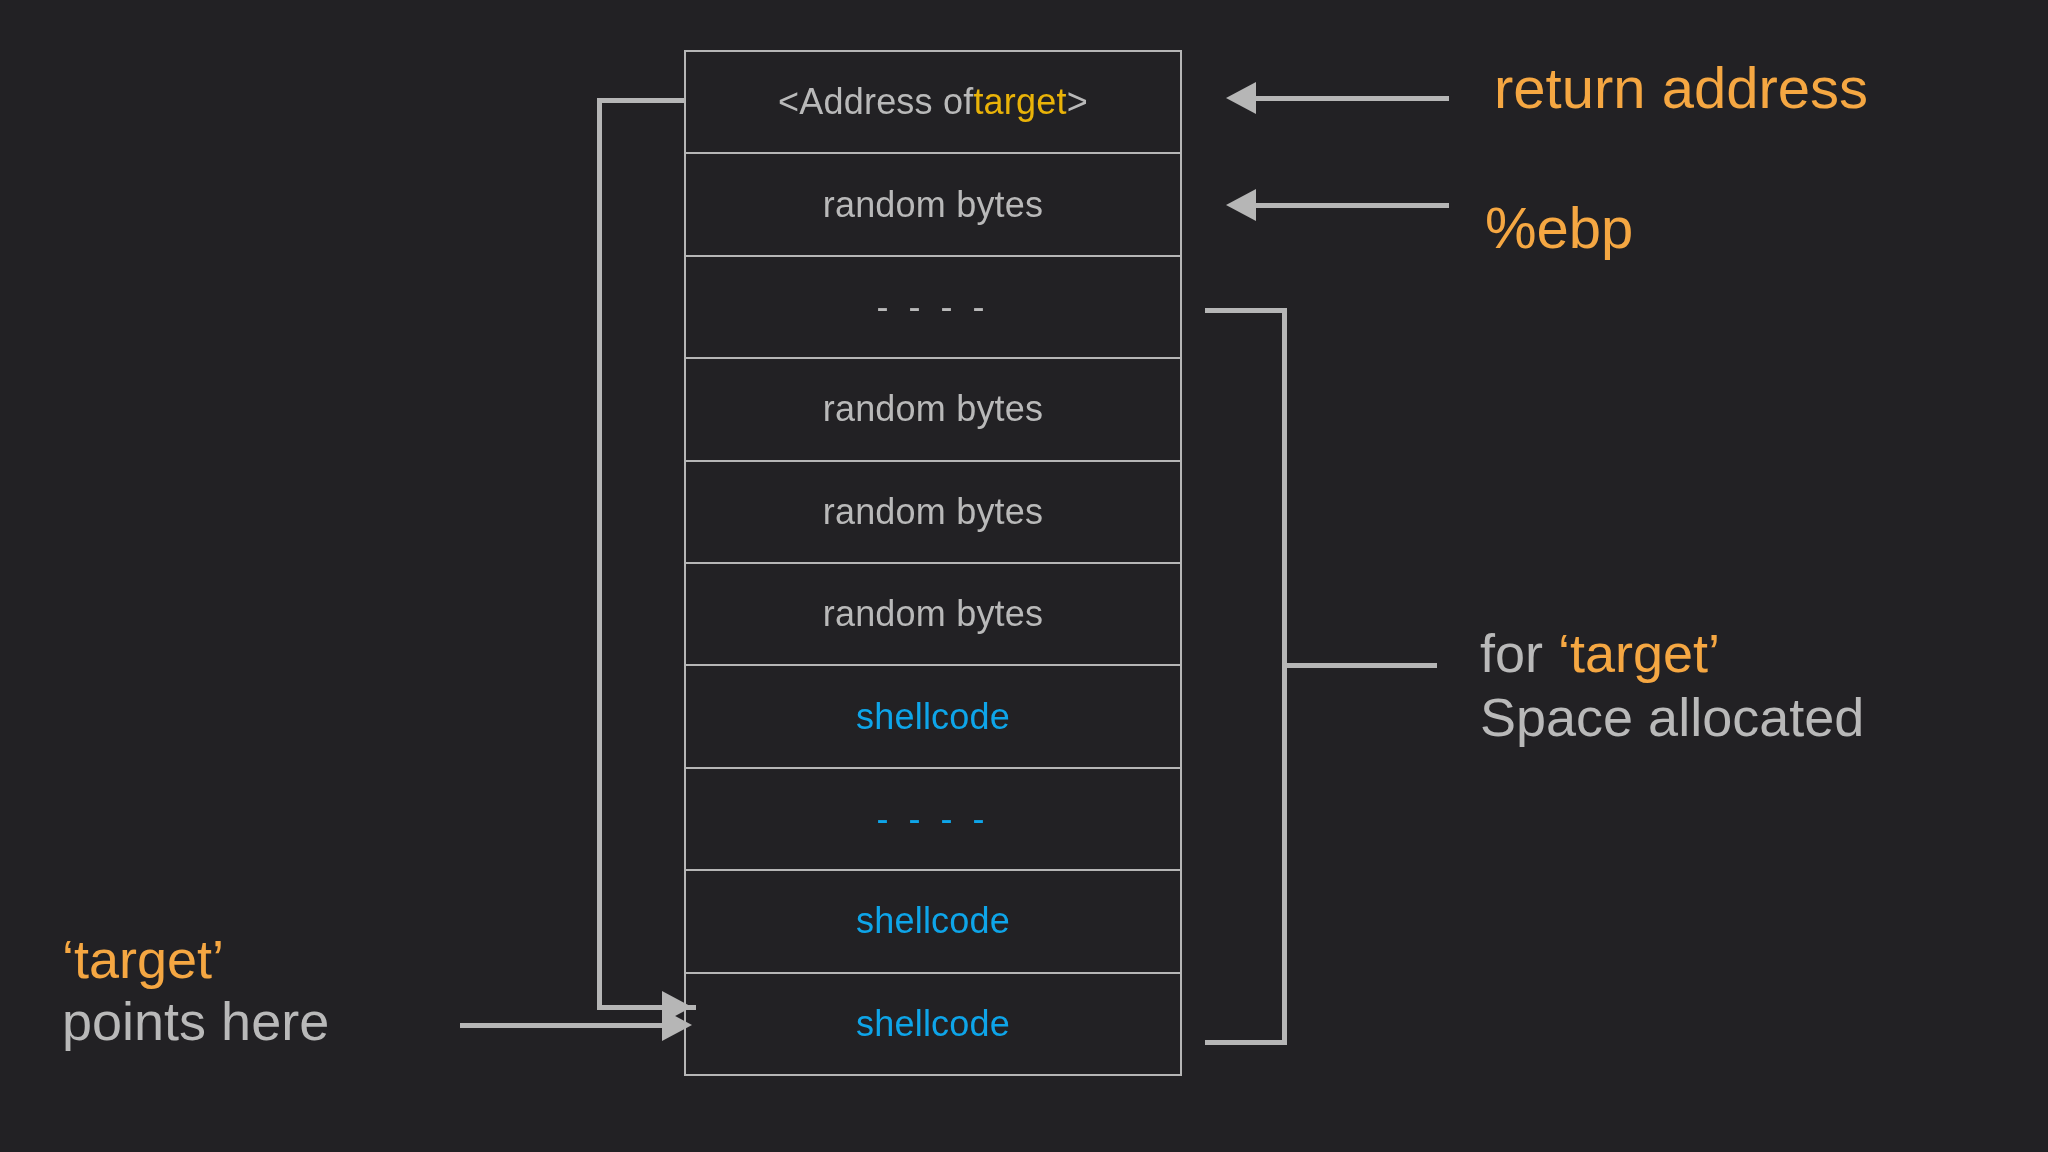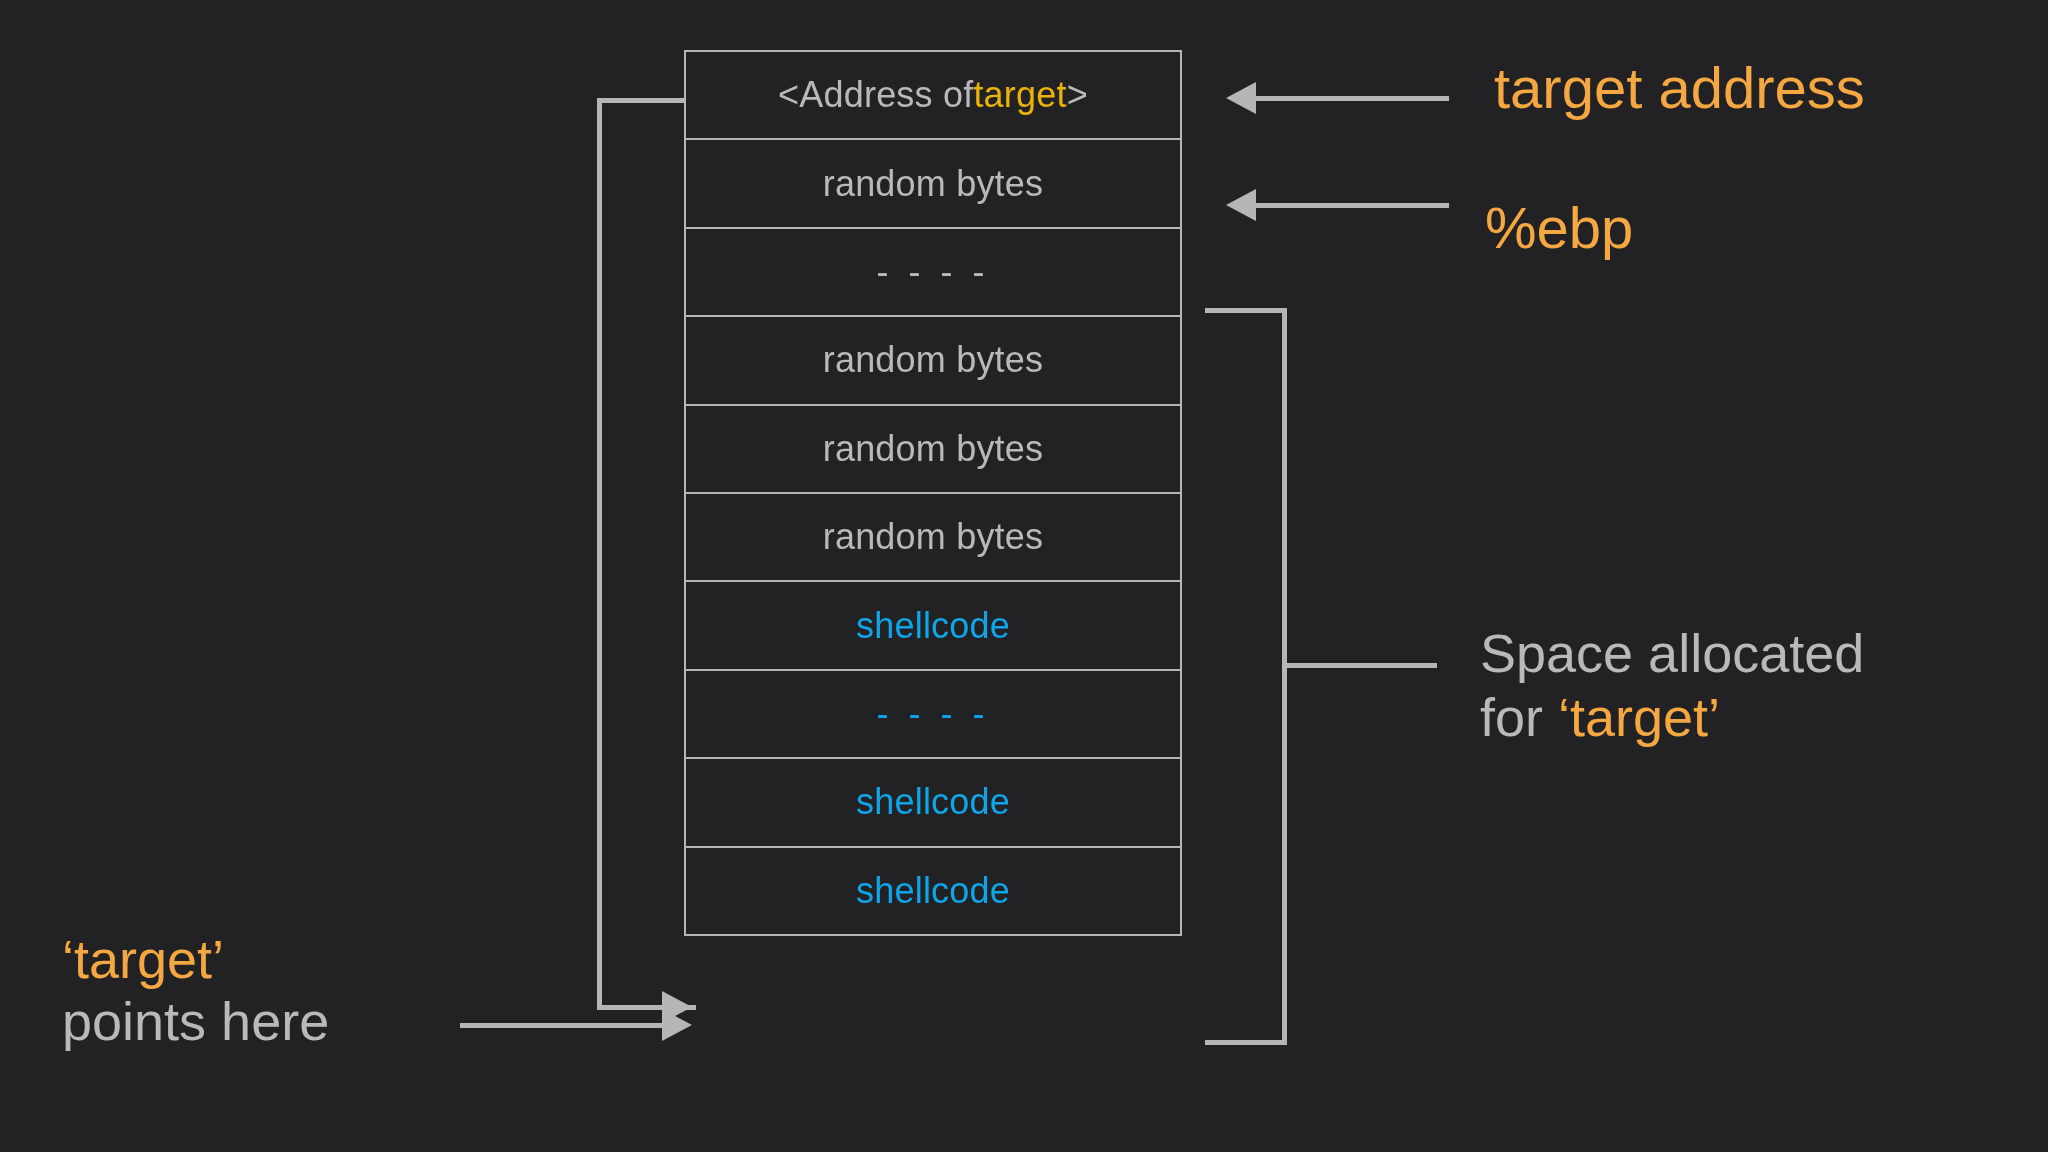--- a/index.html
+++ b/index.html
@@ -30,21 +30,21 @@
     line-height: 1;
     white-space: nowrap;
   }
 
   
   #stack-table {
     position: absolute;
     left: 684px;
     top: 50px;
     width: 498px;
-    height: 886px;
+    height: 1026px;
     box-sizing: border-box;
     border: 2px solid #b6b6b6;
     display: flex;
     flex-direction: column;
   }
   .stack-cell {
     flex: 1 1 0;
     box-sizing: border-box;
     border-bottom: 2px solid #b6b6b6;
     display: flex;
@@ -179,27 +179,27 @@
   <div class="arrow-left" style="left:1226px; top:82px;"></div>
 
   <div class="hline" style="left:1253px; top:203px; width:196px;"></div>
   <div class="arrow-left" style="left:1226px; top:189px;"></div>
 
   <div class="hline" style="left:1205px; top:308px; width:82px;"></div>
   <div class="vline" style="left:1282px; top:308px; height:737px;"></div>
   <div class="hline" style="left:1205px; top:1040px; width:82px;"></div>
   <div class="hline" style="left:1282px; top:663px; width:155px;"></div>
 
-  <div class="side-label accent" id="label-return-address">target address</div>
+  <div class="side-label accent" id="label-return-address">return address</div>
 
   <div class="side-label accent" id="label-ebp">%ebp</div>
 
   <div class="side-label" id="label-space-alloc">
+    <div><span>for </span><span class="orange">‘target’</span></div>
     <div>Space allocated</div>
-    <div><span>for </span><span class="orange">‘target’</span></div>
   </div>
 
   <div id="label-target-points">
     <div class="orange">‘target’</div>
     <div>points here</div>
   </div>
 
 </div>
 
 </body></html>

